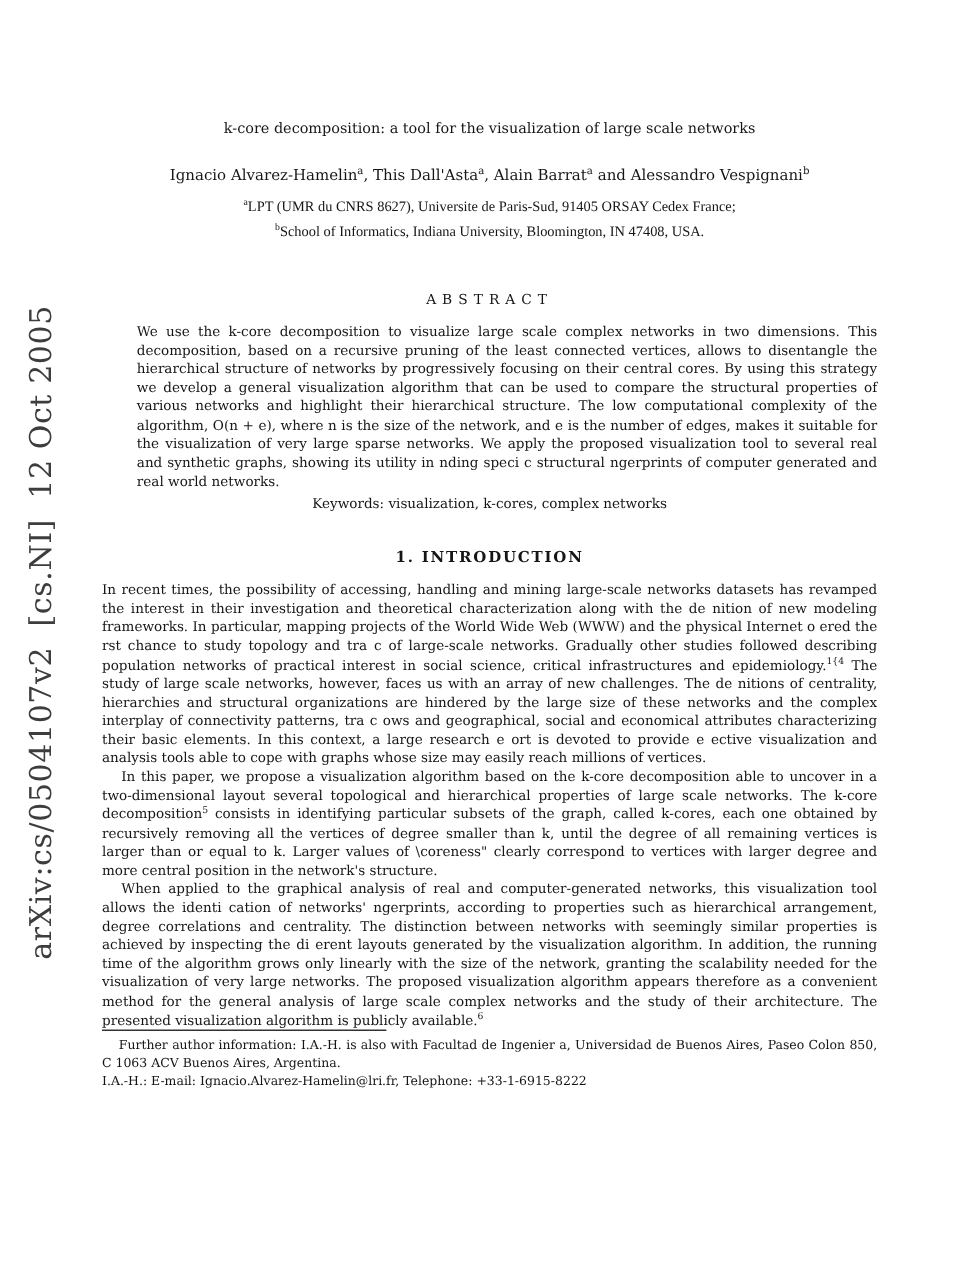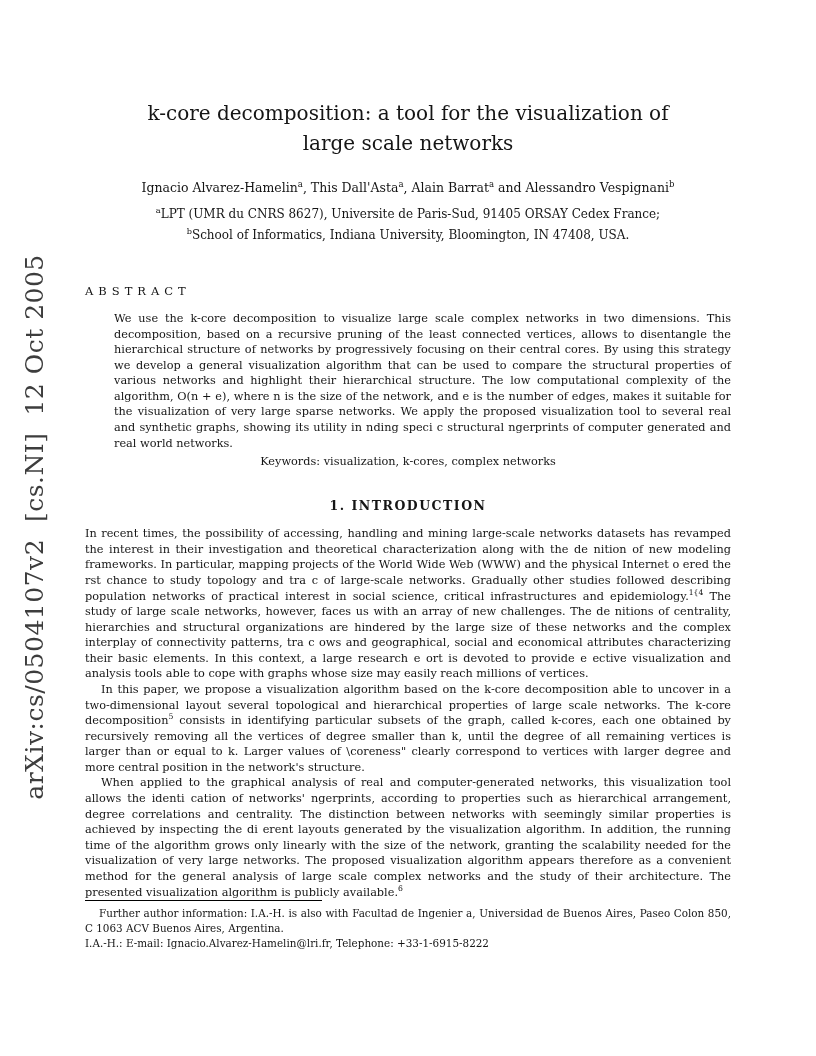--- a/index.html
+++ b/index.html
@@ -28,38 +28,40 @@
   .content {
     position: absolute;
     left: 85px;
     top: 0;
     width: 646px;
   }
   .title {
     margin: 98px auto 0 auto;
     max-width: 560px;
     text-align: center;
-    font-size: 20px;
+    font-size: 12px;
     line-height: 1.5;
     font-weight: normal;
   }
   .authors {
     margin-top: 22px;
     text-align: center;
     font-size: 12.5px;
   }
   .affiliations {
     margin-top: 9px;
     text-align: center;
     font-size: 12px;
     line-height: 1.75;
+    font-family: Liberation Serif, serif;
   }
   sup { font-size: 0.68em; line-height: 0; }
   .abstract-heading {
     margin-top: 38px;
+    text-align: center;
     font-size: 11.5px;
     font-weight: normal;
     letter-spacing: 5px;
   }
   .para {
     font-size: 11.3px;
     line-height: 1.38;
     text-align: justify;
   }
   .abstract-text { margin-top: 13px; margin-left: 29px; }

